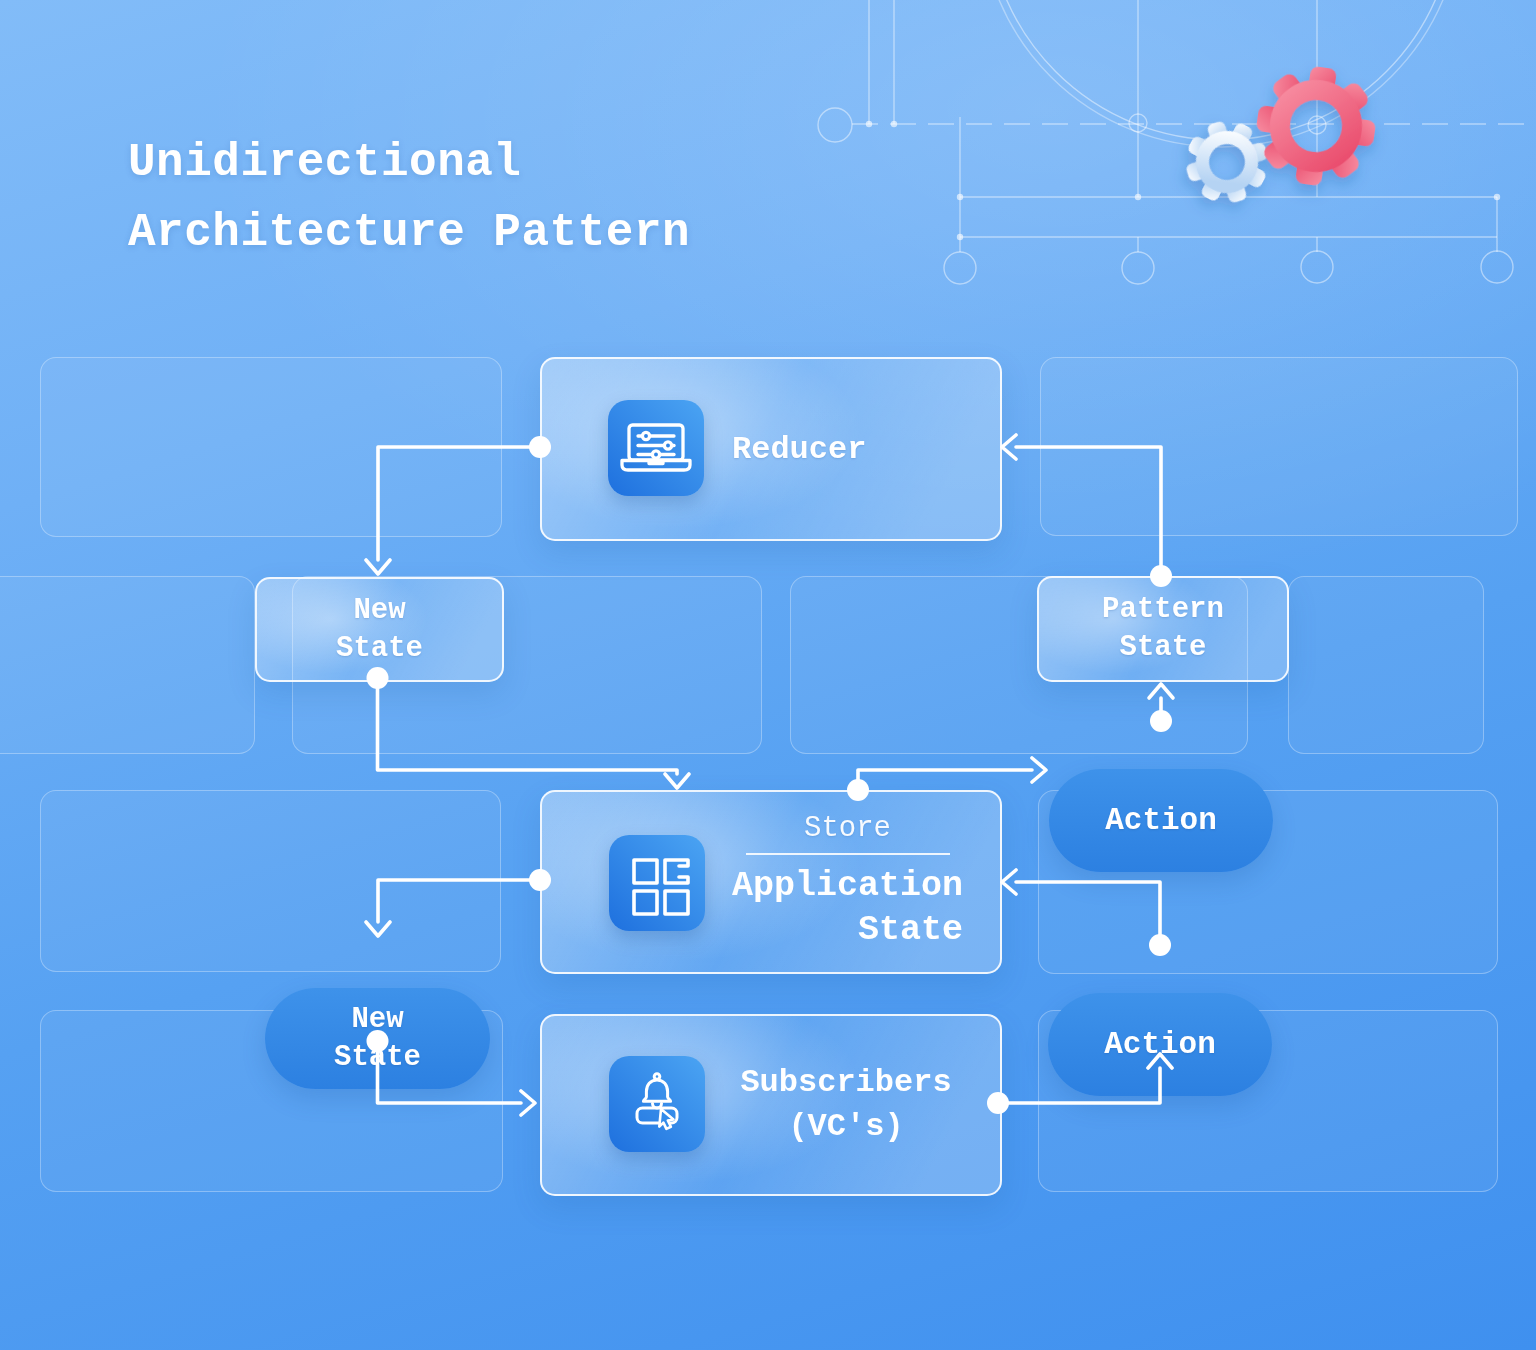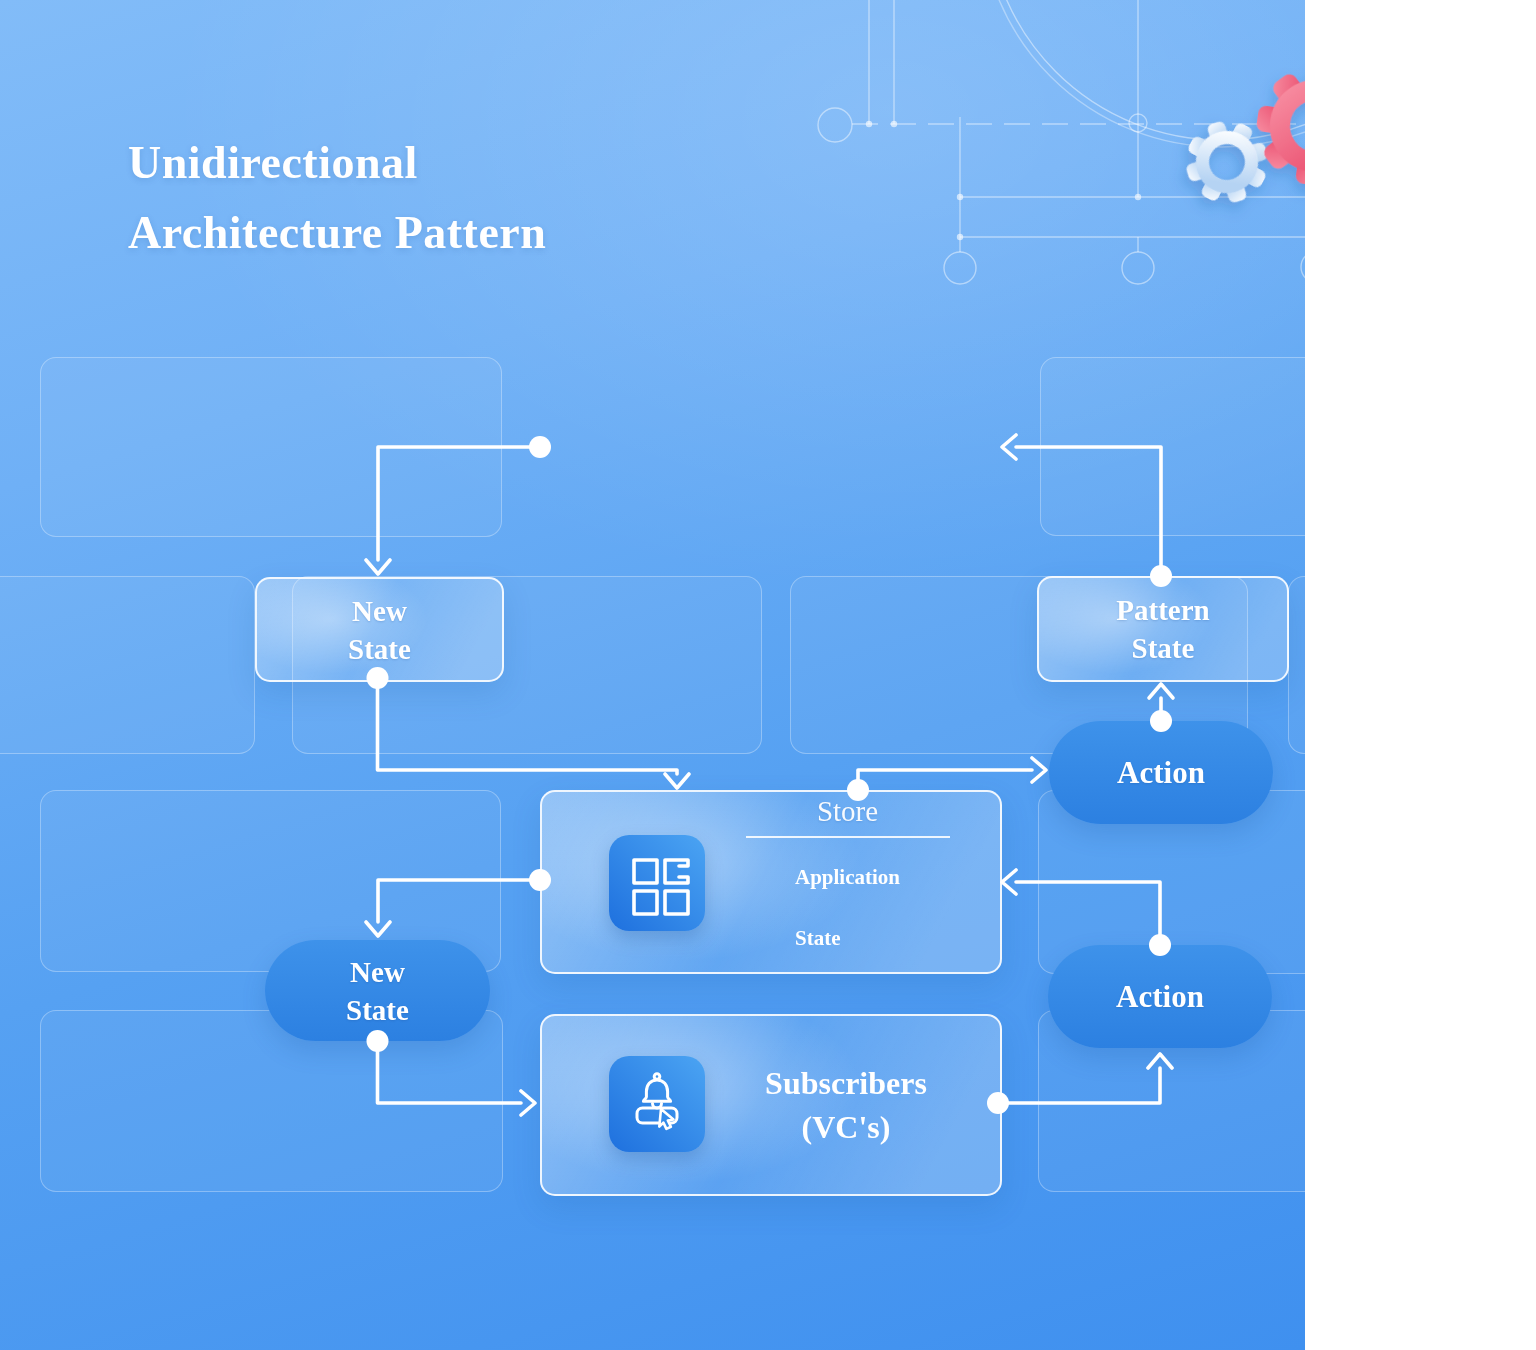--- a/index.html
+++ b/index.html
@@ -1,18 +1,18 @@
 <!DOCTYPE html>
 <html><head>
 <meta charset="utf-8">
 <style>
   html,body{margin:0;padding:0;}
   .canvas{
-    position:relative;width:1305px;height:1350px;overflow:hidden;
-    font-family:Liberation Serif, serif;
+    position:relative;width:1536px;height:1350px;overflow:hidden;
+    font-family:Liberation Mono, monospace;
     background:
       radial-gradient(85% 55% at 68% 8%, rgba(255,255,255,.14), rgba(255,255,255,0) 65%),
       linear-gradient(163deg,#82bcf8 0%,#6fb0f6 28%,#56a1f2 58%,#3f90ef 100%);
   }
   svg{display:block;}
   .layer{position:absolute;left:0;top:0;pointer-events:none;}
   
   .ghost{position:absolute;border:1.5px solid rgba(255,255,255,.30);border-radius:16px;
          background:rgba(255,255,255,.05);}
   
@@ -25,31 +25,31 @@
   .label{color:#fff;white-space:pre-line;position:relative;}
   .title{position:absolute;left:128px;top:128px;color:#fff;font-weight:bold;font-size:46px;
     line-height:70px;letter-spacing:.5px;white-space:pre-line;
     text-shadow:0 2px 6px rgba(30,80,150,.18);}
   .state-label{font-weight:bold;font-size:29px;line-height:38px;text-align:center;width:100%;
     text-shadow:0 1px 2px rgba(30,80,150,.22);}
   .big-label{font-weight:bold;font-size:32px;text-shadow:0 1px 2px rgba(30,80,150,.22);}
   .pill{position:absolute;border-radius:60px;color:#fff;font-weight:bold;font-size:31px;
     background:linear-gradient(180deg,#3e92ea,#2c80e1);
     box-shadow:0 10px 24px rgba(23,84,158,.20);text-shadow:0 1px 2px rgba(30,80,150,.25);
-    display:flex;align-items:center;justify-content:center;white-space:pre-line;text-align:center;}
+    display:flex;align-items:center;justify-content:center;white-space:pre-line;text-align:center;margin-top:48px;}
   .tile{position:absolute;width:96px;height:96px;border-radius:20px;
     background:linear-gradient(to bottom left,#4ba4f3,#1e70de);
     box-shadow:0 8px 18px rgba(20,80,150,.28);display:flex;align-items:center;justify-content:center;}
   .reducer-label{position:absolute;left:190px;top:0;bottom:0;display:flex;align-items:center;}
   .store-text{position:absolute;left:165px;right:12px;top:0;bottom:0;
     display:flex;flex-direction:column;align-items:center;justify-content:center;}
   .store-heading{color:rgba(255,255,255,.95);font-size:29px;font-weight:normal;position:relative;
     text-shadow:0 1px 2px rgba(30,80,150,.18);}
   .store-divider{width:204px;height:2px;background:rgba(255,255,255,.88);margin:8px 0 9px;position:relative;}
-  .store-label{font-weight:bold;font-size:21px;line-height:61px;text-align:left;}
+  .store-label{font-weight:bold;font-size:35px;line-height:44px;text-align:right;}
   .subs-label{position:absolute;left:158px;right:8px;top:0;bottom:0;display:flex;align-items:center;justify-content:center;
     font-weight:bold;font-size:32px;line-height:44px;text-align:center;}
 </style>
 </head>
 <body>
 
 <div class="canvas">
 
   <svg class="layer" width="1536" height="1350" viewBox="0 0 1536 1350">
     <defs>
@@ -133,20 +133,38 @@
   <div class="ghost" style="left:790px;top:576px;width:456px;height:176px"></div>
   <div class="ghost" style="left:1288px;top:576px;width:194px;height:176px"></div>
   <div class="ghost" style="left:40px;top:790px;width:459px;height:180px"></div>
   <div class="ghost" style="left:1038px;top:790px;width:458px;height:182px"></div>
   <div class="ghost" style="left:40px;top:1010px;width:461px;height:180px"></div>
   <div class="ghost" style="left:1038px;top:1010px;width:458px;height:180px"></div>
 
   <div class="title">Unidirectional
 Architecture Pattern</div>
 
+  <div class="glass" style="left:540px;top:357px;width:458px;height:180px">
+    <div class="tile" style="left:66px;top:41px">
+      <svg width="96" height="96" viewBox="0 0 96 96" fill="none" stroke="#fff" stroke-width="3.3" stroke-linecap="round" stroke-linejoin="round">
+        <rect x="21" y="25" width="54" height="35" rx="3.5"></rect>
+        <path d="M30,36 H66"></path>
+          <circle cx="38" cy="36" r="3.6" fill="#2e84e7"></circle>
+        <path d="M30,45.5 H66"></path>
+          <circle cx="60" cy="45.5" r="3.6" fill="#2e84e7"></circle>
+        <path d="M30,54.5 H66"></path>
+          <circle cx="48" cy="54.5" r="3.6" fill="#2e84e7"></circle>
+        <path d="M14,60.5 H82 V65 Q82,70 76,70 H20 Q14,70 14,65 Z"></path>
+        <path d="M41,60.5 v3 h14 v-3"></path>
+      </svg>
+    </div>
+    <div class="reducer-label">
+        <span class="label big-label">Reducer</span>
+      </div>
+  </div>
 
   <div class="glass flexc" style="left:255px;top:577px;width:245px;height:101px">
     <span class="label state-label">New
 State</span>
   </div>
 
   <div class="glass flexc" style="left:1037px;top:576px;width:248px;height:102px">
     <span class="label state-label">Pattern
 State</span>
   </div>

